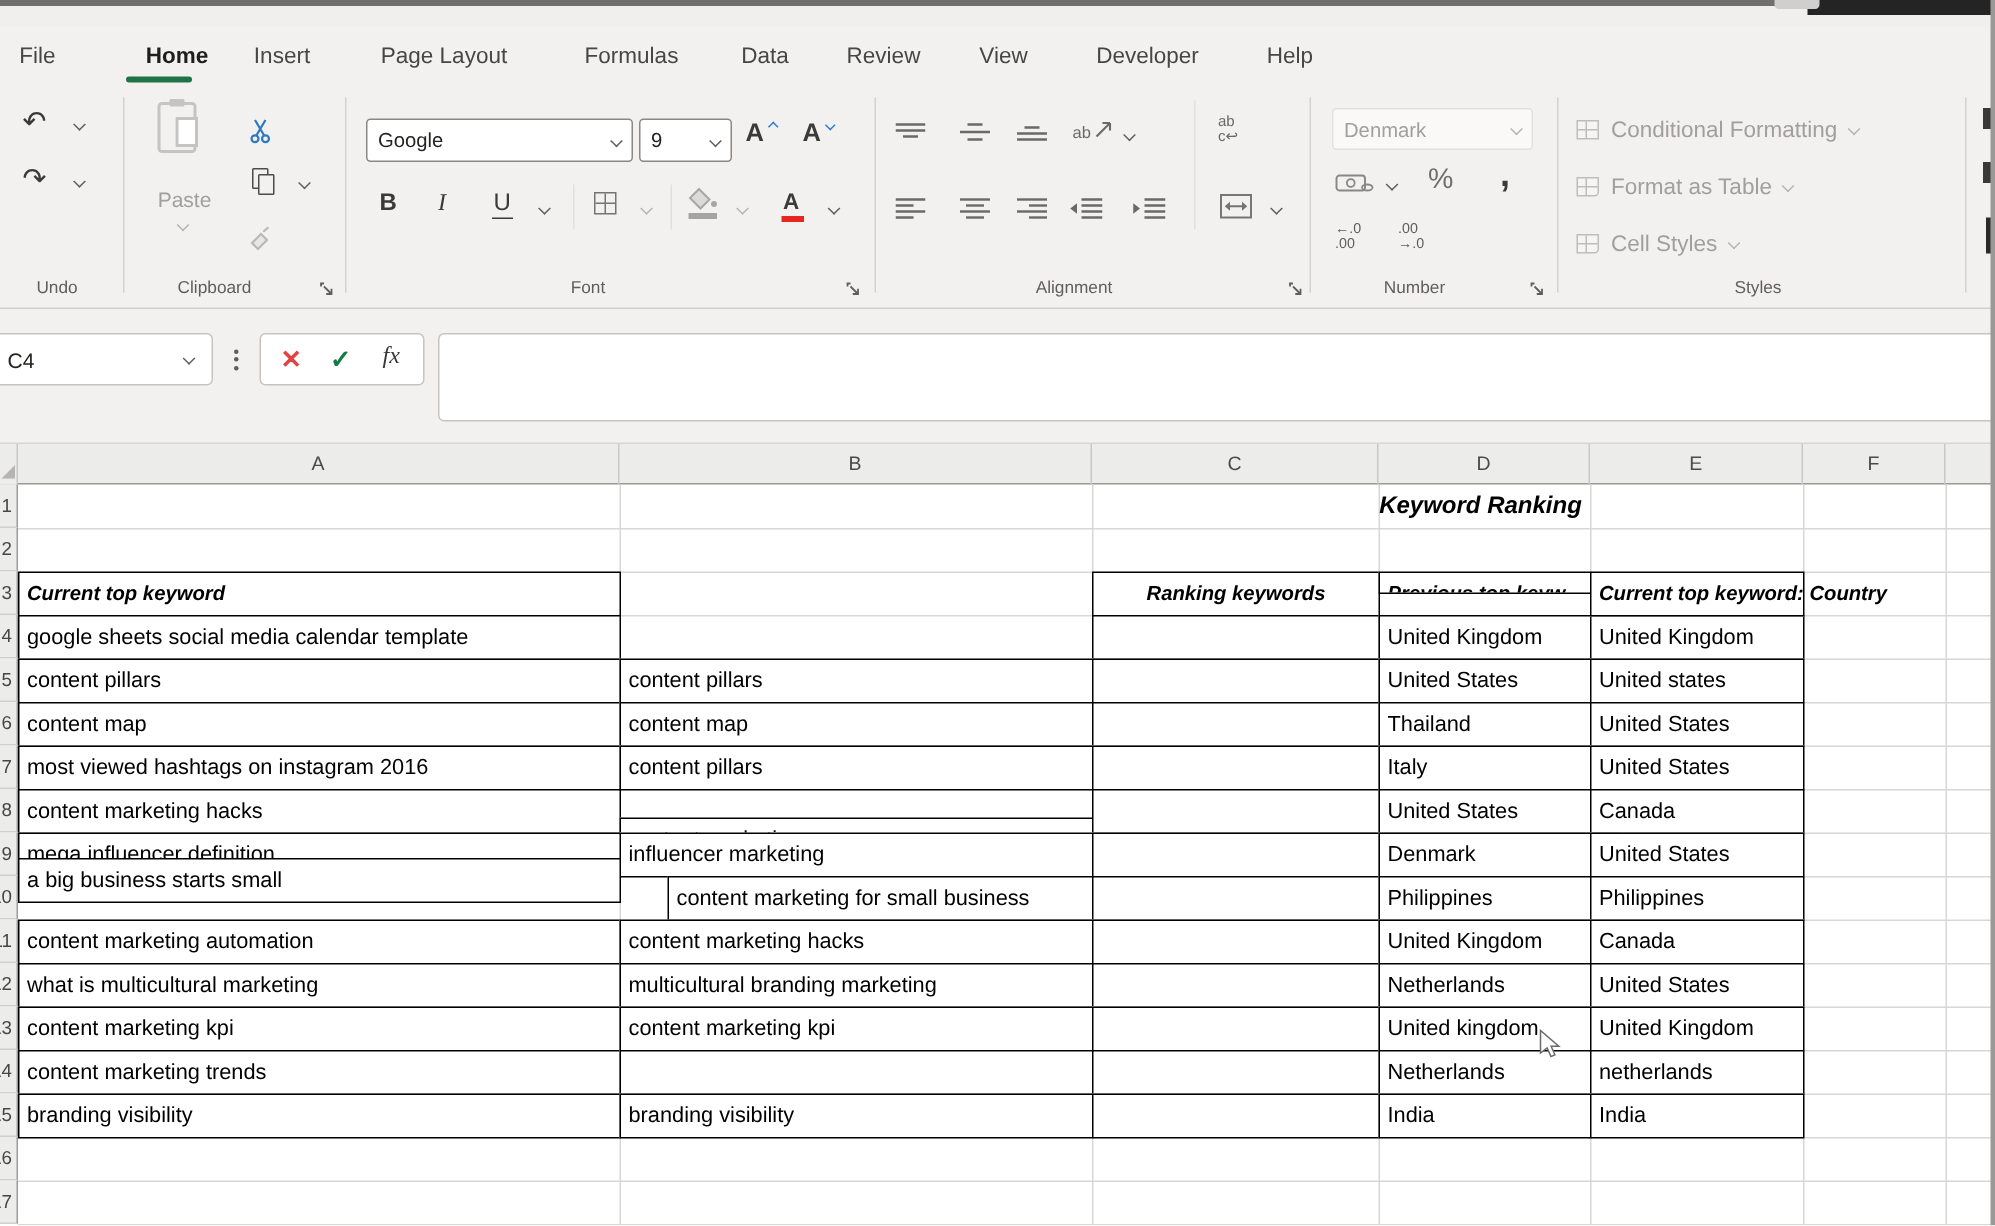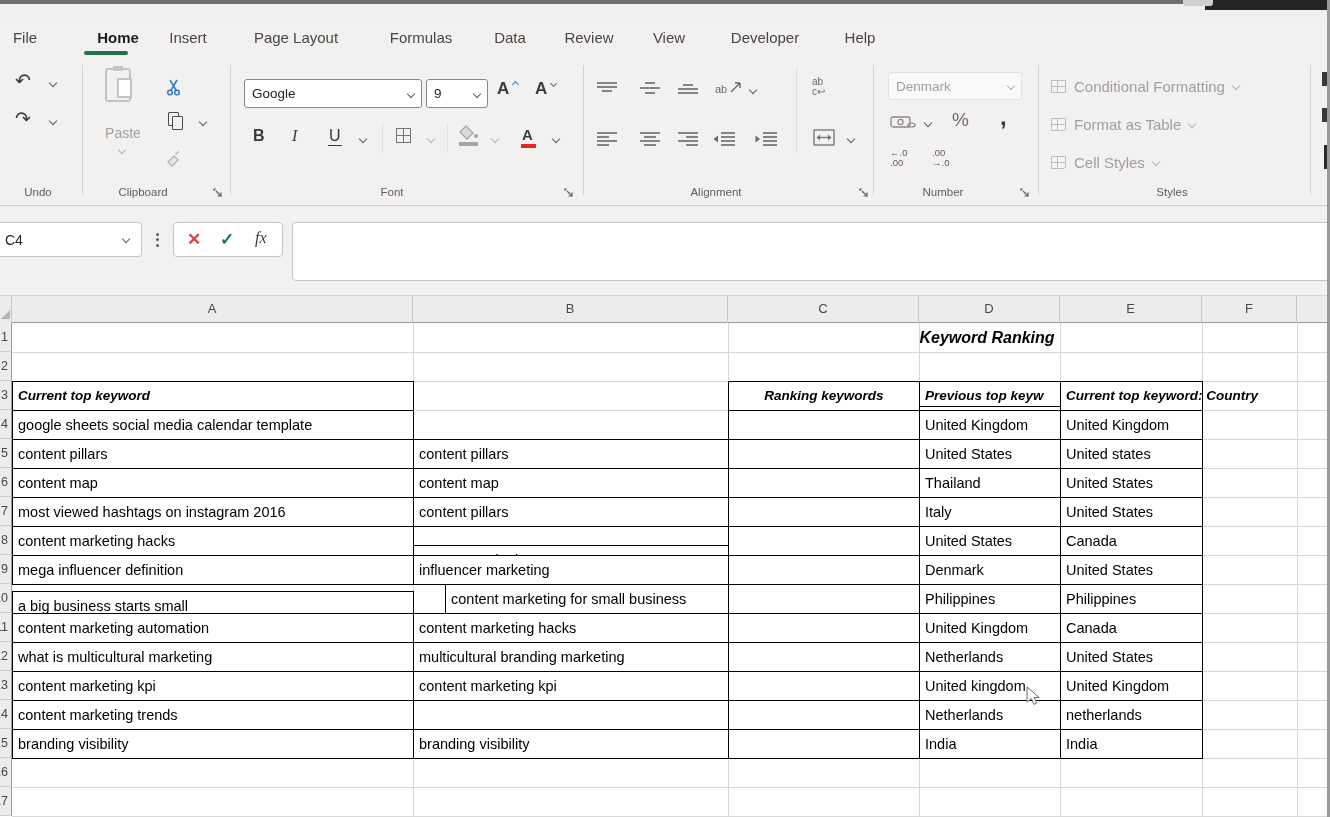--- a/index.html
+++ b/index.html
@@ -411,21 +411,21 @@
       <div class="hgl" style="left: 12px; top: 346px; width: 1318px;"></div>
       <div class="hgl" style="left: 12px; top: 375px; width: 1318px;"></div>
       <div class="hgl" style="left: 12px; top: 404px; width: 1318px;"></div>
       <div class="hgl" style="left: 12px; top: 433px; width: 1318px;"></div>
       <div class="hgl" style="left: 12px; top: 462px; width: 1318px;"></div>
       <div class="hgl" style="left: 12px; top: 491px; width: 1318px;"></div>
       <div class="hgl" style="left: 12px; top: 520px; width: 1318px;"></div>
       <div class="abs" style="left: 728px; top: 27px; width: 518px; height: 29px; line-height: 29px; text-align: center; font-size: 16px; font-weight: bold; font-style: italic; color: rgb(0, 0, 0);">Keyword Ranking</div>
       <div class="tcell hdr" style="left: 12px; top: 85px; width: 402px; height: 30px;">Current top keyword</div>
       <div class="tcell hdr" style="left: 728px; top: 85px; width: 192px; height: 30px; text-align: center;">Ranking keywords</div>
-      <div class="tcell hdr" style="left: 919px; top: 85px; width: 142px; height: 26px;">Previous top keyw</div>
+      <div class="tcell hdr" style="left: 919px; top: 85px; width: 142px; height: 15px;">Previous top keyw</div>
       <div class="tcell hdr" style="left: 1060px; top: 85px; width: 143px; height: 30px; overflow: visible; z-index: 5;">Current top keyword: Country</div>
       <div class="tcell" style="left: 12px; top: 114px; width: 402px; height: 30px;">google sheets social media calendar template</div>
       <div class="tcell" style="left: 728px; top: 114px; width: 192px; height: 30px;"></div>
       <div class="tcell" style="left: 919px; top: 114px; width: 142px; height: 30px;">United Kingdom</div>
       <div class="tcell" style="left: 1060px; top: 114px; width: 143px; height: 30px;">United Kingdom</div>
       <div class="tcell" style="left: 12px; top: 143px; width: 402px; height: 30px;">content pillars</div>
       <div class="tcell" style="left: 413px; top: 143px; width: 316px; height: 30px;">content pillars</div>
       <div class="tcell" style="left: 728px; top: 143px; width: 192px; height: 30px;"></div>
       <div class="tcell" style="left: 919px; top: 143px; width: 142px; height: 30px;">United States</div>
       <div class="tcell" style="left: 1060px; top: 143px; width: 143px; height: 30px;">United states</div>
@@ -442,21 +442,21 @@
       <div class="tcell" style="left: 12px; top: 230px; width: 402px; height: 30px;">content marketing hacks</div>
       <div class="tcell" style="left: 413px; top: 230px; width: 316px; height: 30px; margin-top: 19px;">content marketing</div>
       <div class="tcell" style="left: 728px; top: 230px; width: 192px; height: 30px;"></div>
       <div class="tcell" style="left: 919px; top: 230px; width: 142px; height: 30px;">United States</div>
       <div class="tcell" style="left: 1060px; top: 230px; width: 143px; height: 30px;">Canada</div>
       <div class="tcell" style="left: 413px; top: 259px; width: 316px; height: 30px;">influencer marketing</div>
       <div class="tcell" style="left: 12px; top: 259px; width: 402px; height: 30px;">mega influencer definition</div>
       <div class="tcell" style="left: 728px; top: 259px; width: 192px; height: 30px;"></div>
       <div class="tcell" style="left: 919px; top: 259px; width: 160px; height: 30px;">Denmark</div>
       <div class="tcell" style="left: 1060px; top: 259px; width: 143px; height: 30px;">United States</div>
-      <div class="tcell" style="left: 12px; top: 295px; width: 402px; height: 30px;">a big business starts small</div>
+      <div class="tcell" style="left: 12px; top: 276px; width: 402px; height: 30px;">a big business starts small</div>
       <div class="tcell" style="left: 413px; top: 288px; width: 316px; height: 30px; margin-left: 32px;">content marketing for small business</div>
       <div class="tcell" style="left: 728px; top: 288px; width: 192px; height: 30px;"></div>
       <div class="tcell" style="left: 919px; top: 288px; width: 142px; height: 30px;">Philippines</div>
       <div class="tcell" style="left: 1060px; top: 288px; width: 143px; height: 30px;">Philippines</div>
       <div class="tcell" style="left: 12px; top: 317px; width: 402px; height: 30px;">content marketing automation</div>
       <div class="tcell" style="left: 413px; top: 317px; width: 316px; height: 30px;">content marketing hacks</div>
       <div class="tcell" style="left: 728px; top: 317px; width: 192px; height: 30px;"></div>
       <div class="tcell" style="left: 919px; top: 317px; width: 142px; height: 30px;">United Kingdom</div>
       <div class="tcell" style="left: 1060px; top: 317px; width: 143px; height: 30px;">Canada</div>
       <div class="tcell" style="left: 12px; top: 346px; width: 402px; height: 30px;">what is multicultural marketing</div>

